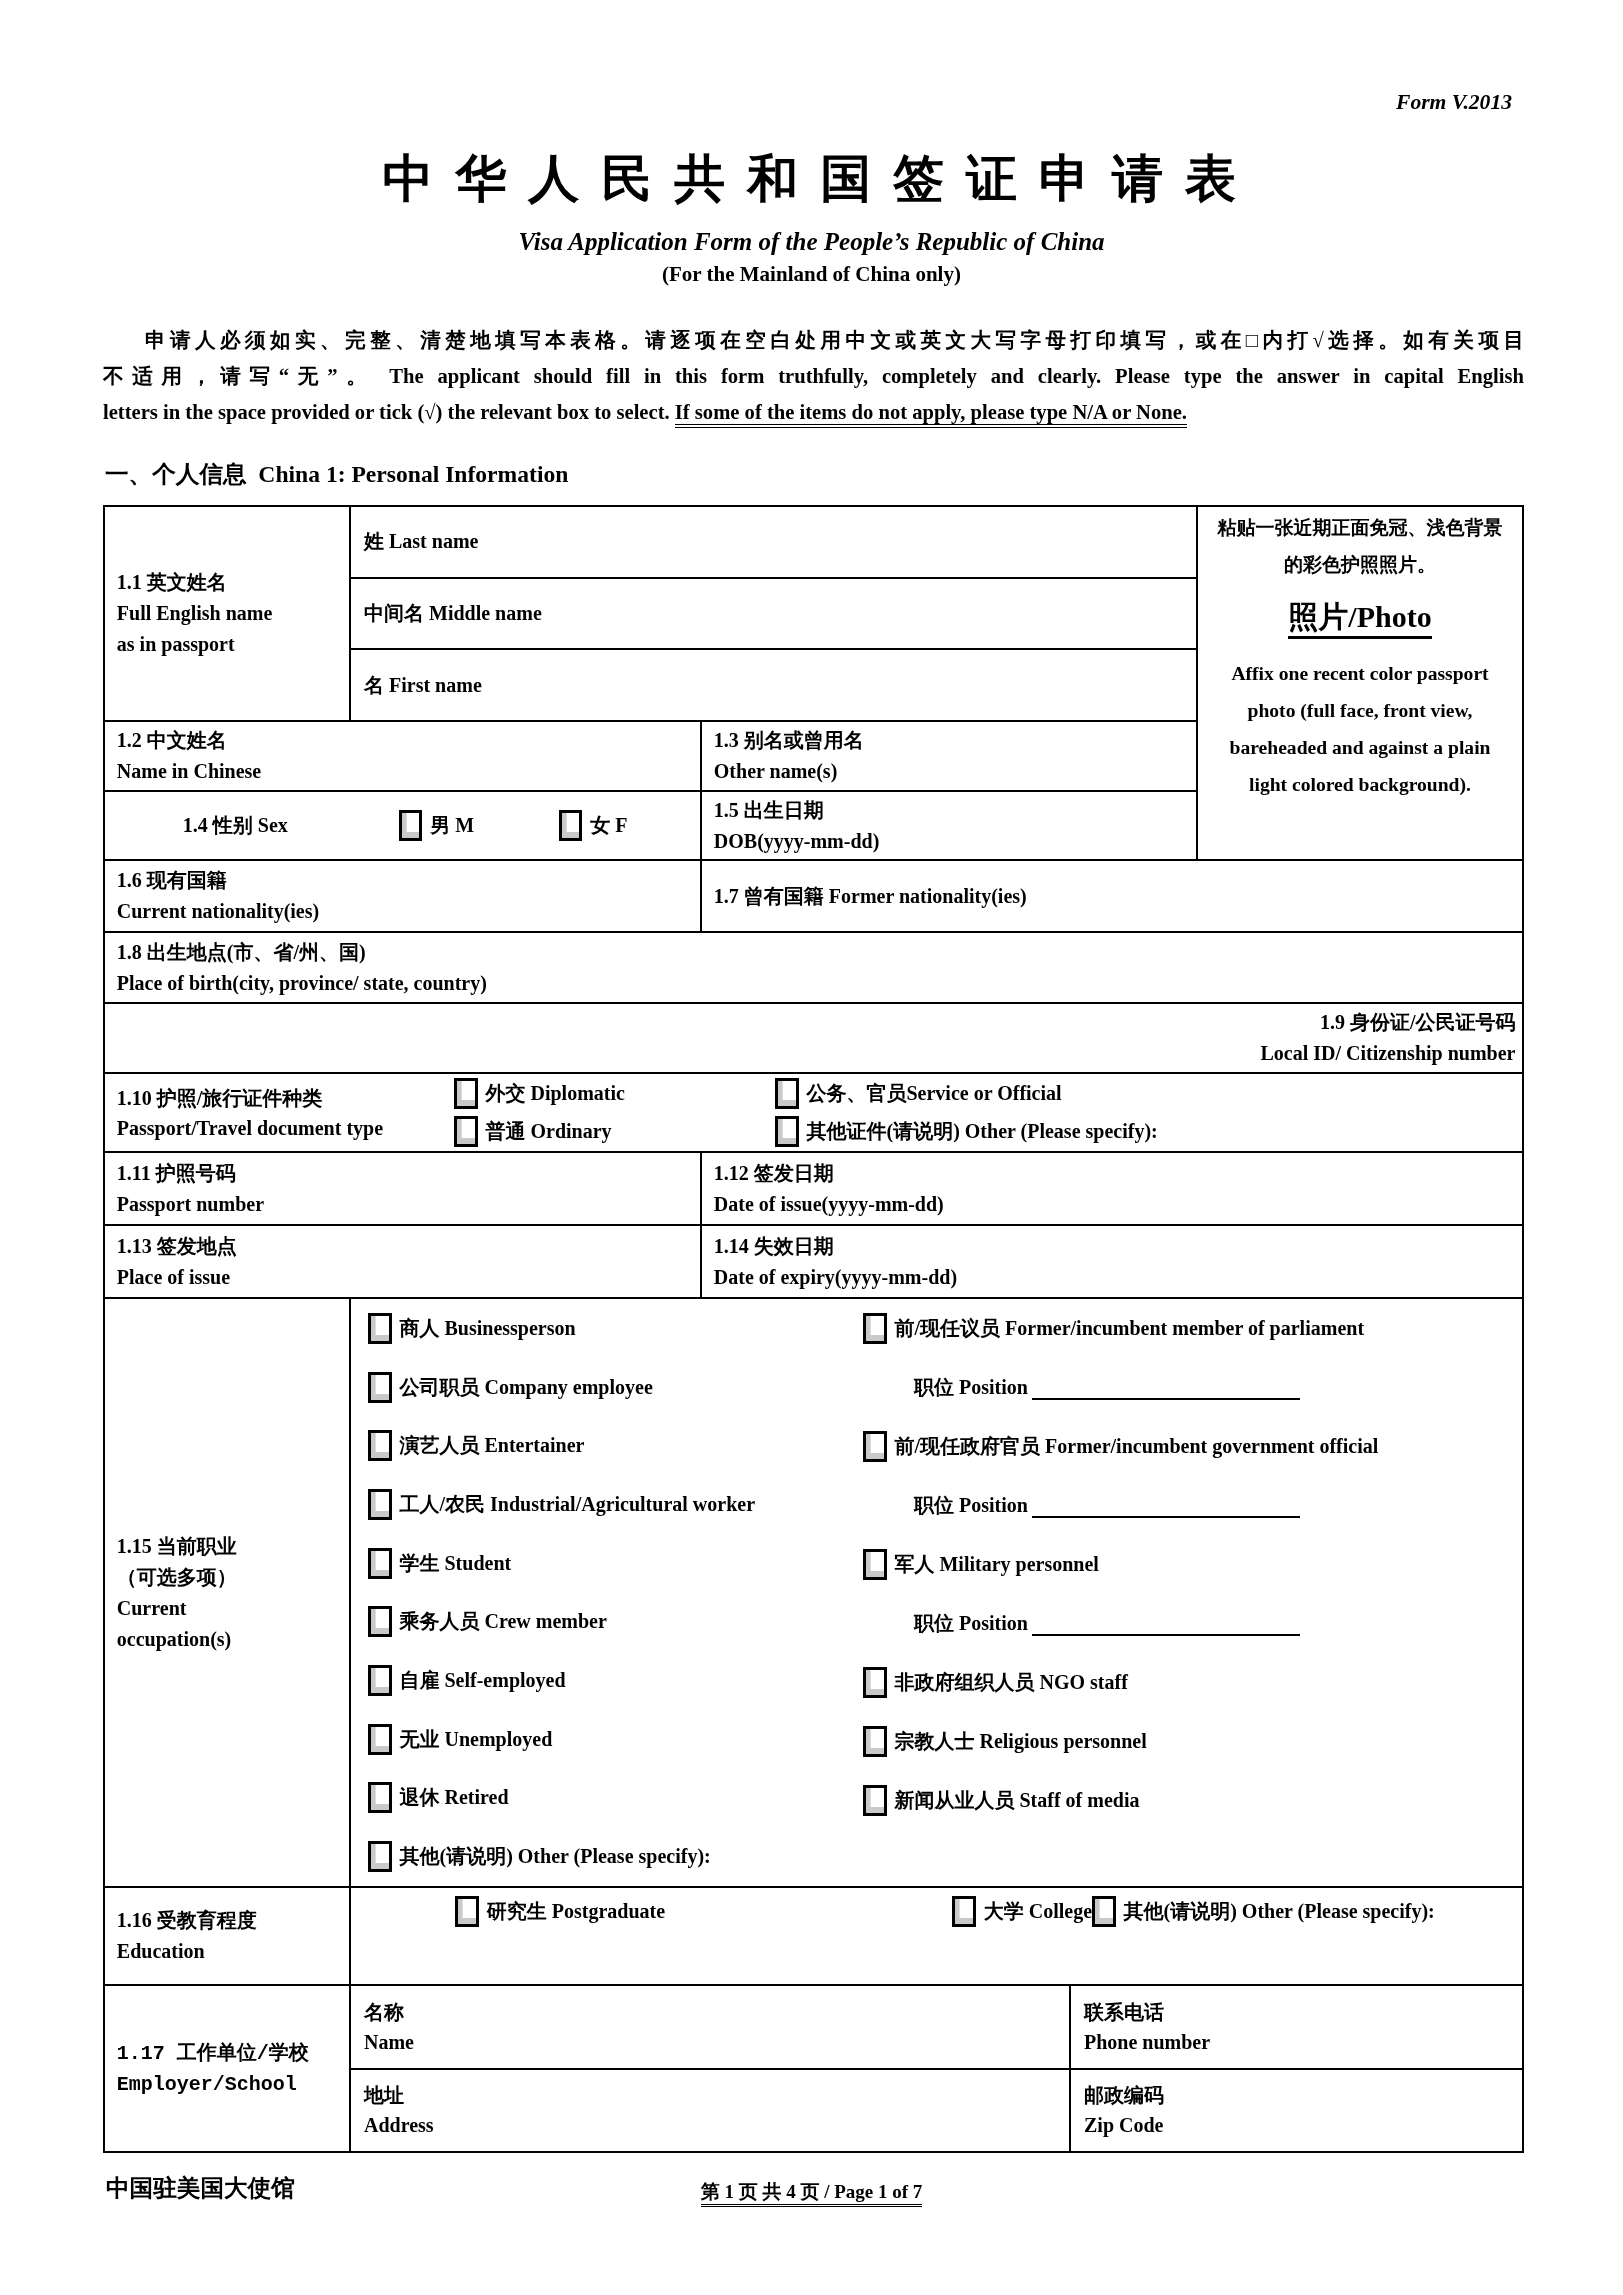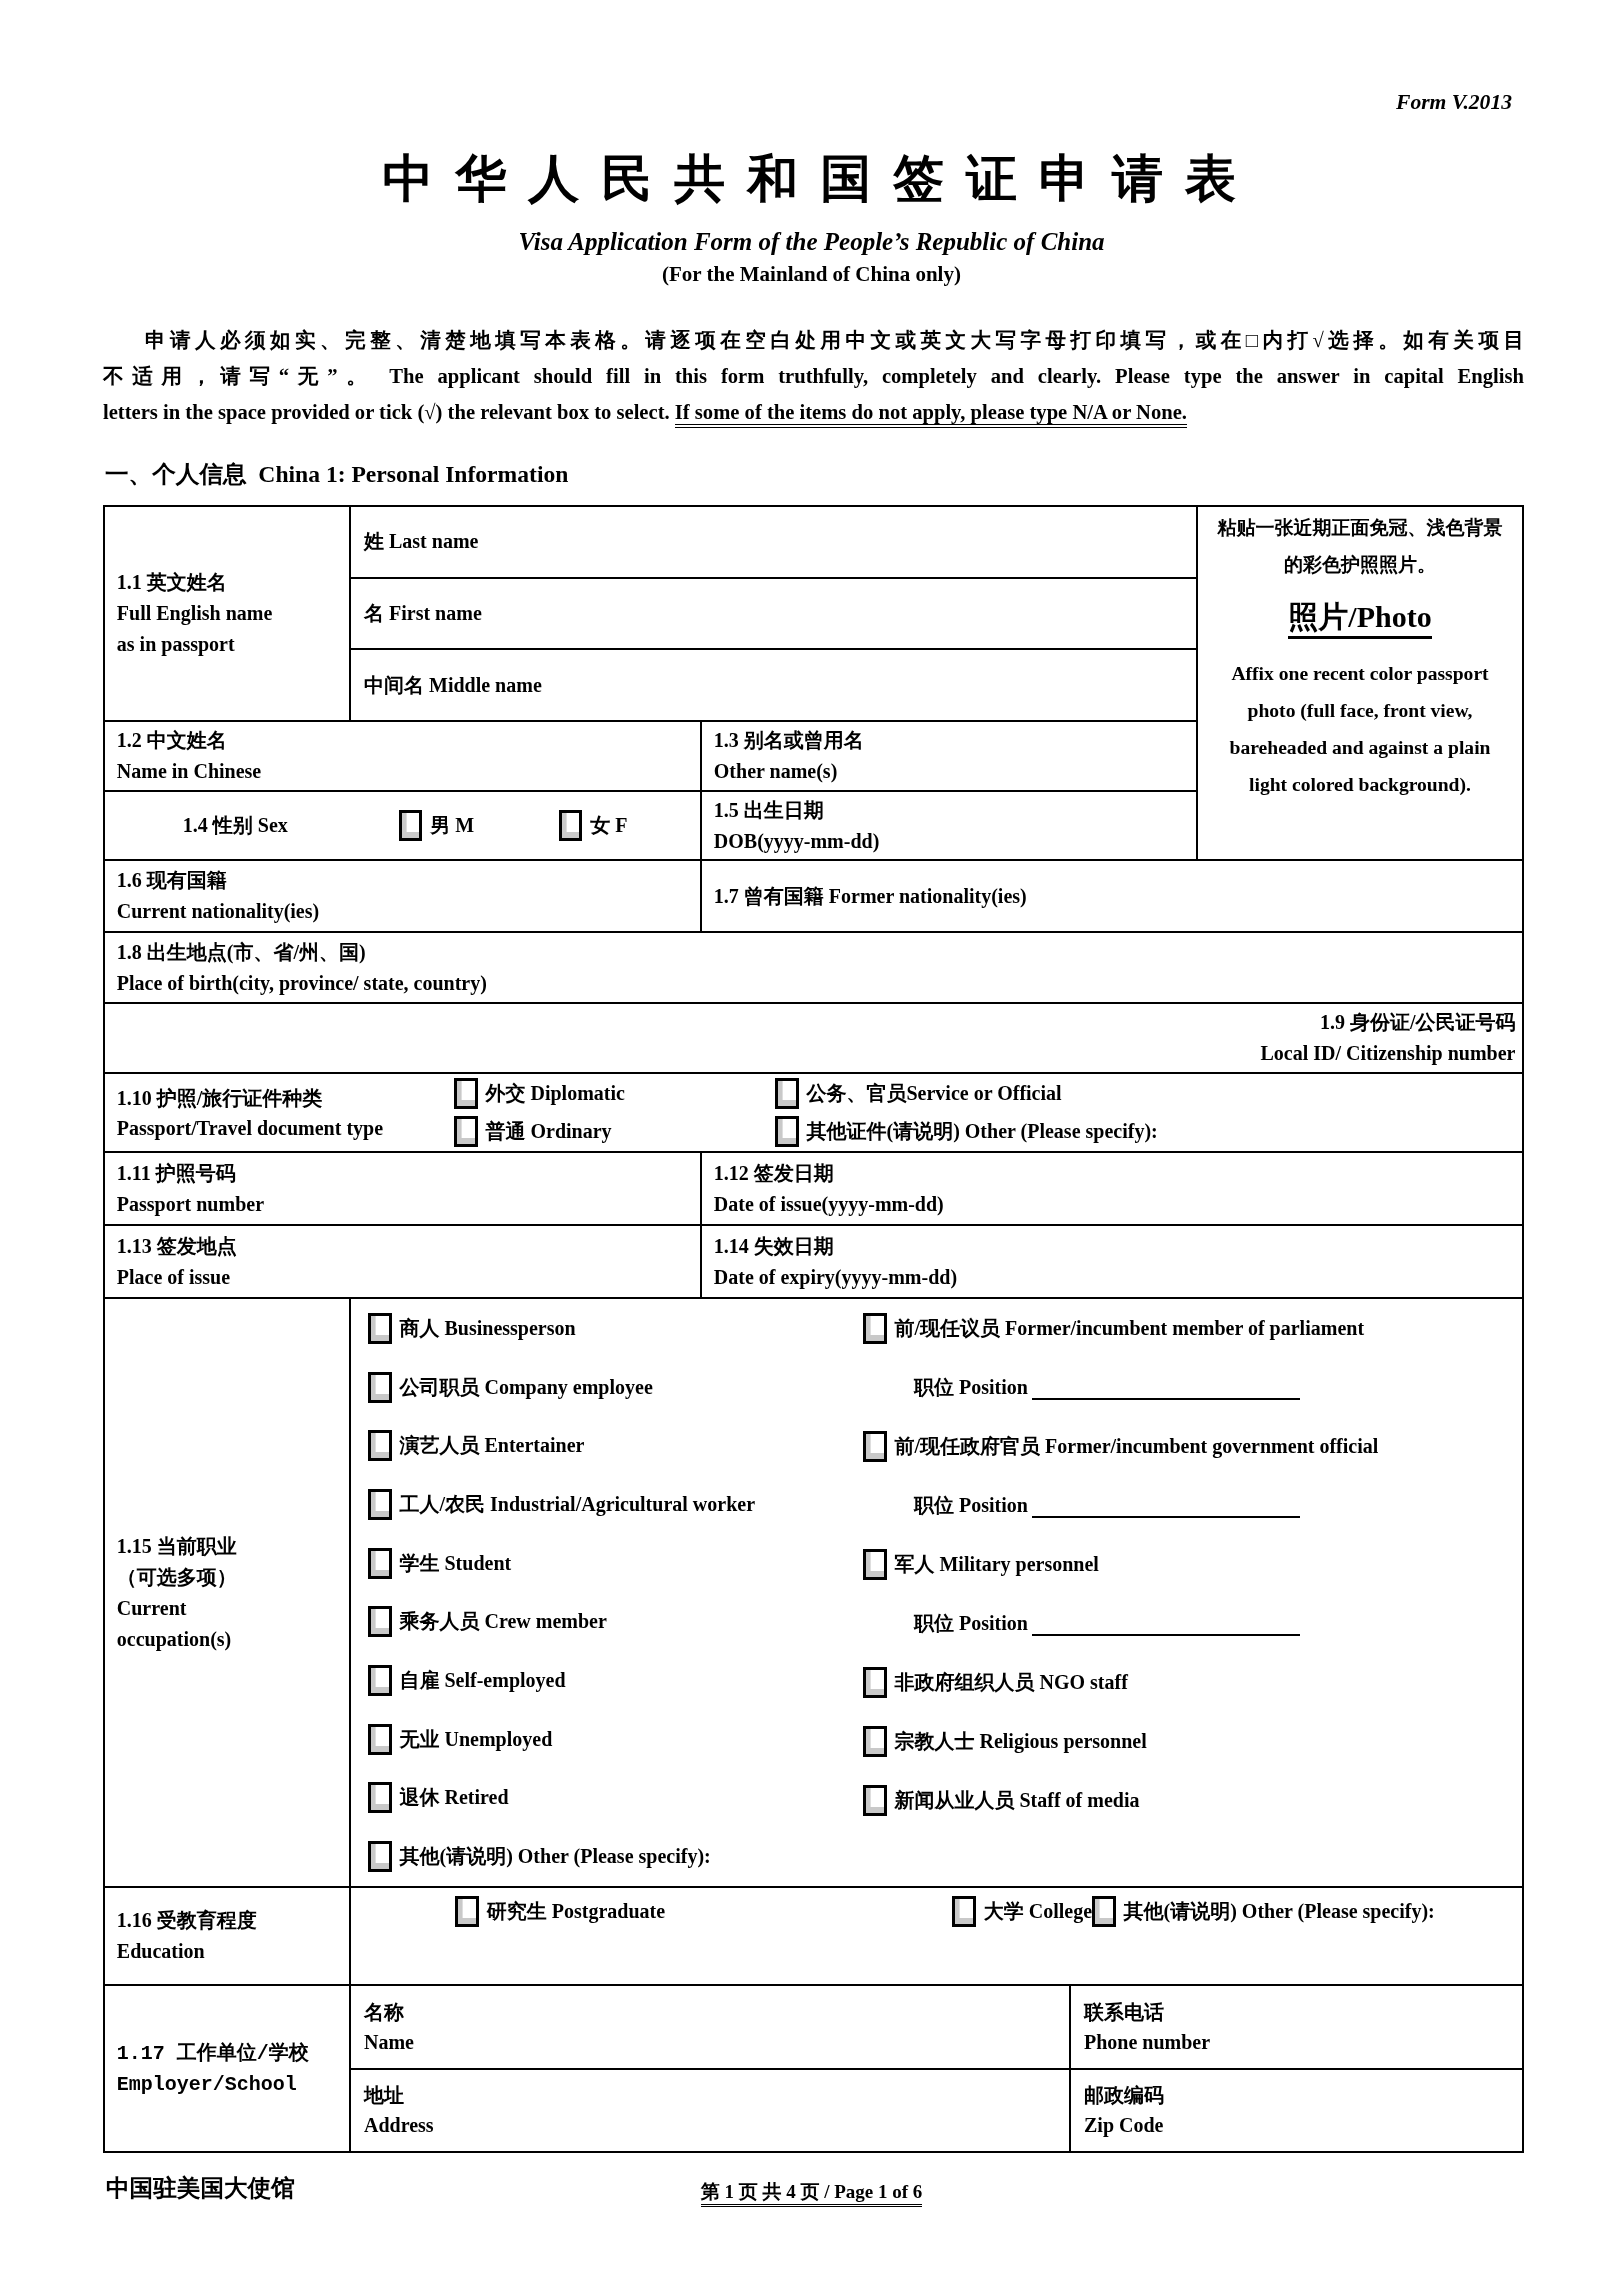--- a/index.html
+++ b/index.html
@@ -118,24 +118,24 @@
           <div class="cell label-cell b-r">
             <div>1.1 英文姓名</div>
             <div>Full English name</div>
             <div>as in passport</div>
           </div>
           <div class="name-col">
             <div class="name-sub first">
                 <span>姓 Last name</span>
               </div>
             <div class="name-sub">
-                <span>名 First name</span>
+                <span>中间名 Middle name</span>
               </div>
             <div class="name-sub">
-                <span>中间名 Middle name</span>
+                <span>名 First name</span>
               </div>
           </div>
         </div>
         <div class="r r12">
           <div class="cell w913 b-r">
             <div>1.2 中文姓名</div>
             <div>Name in Chinese</div>
           </div>
           <div class="cell flex1">
             <div>1.3 别名或曾用名</div>
@@ -383,16 +383,16 @@
             <div>邮政编码</div>
             <div>Zip Code</div>
           </div>
         </div>
       </div>
     </div>
 
   </div>
 
   <div class="footer-left">中国驻美国大使馆</div>
-  <div class="footer-page"><span>第 1 页 共 4 页  / Page 1 of 6</span></div>
+  <div class="footer-page"><span>第 1 页 共 4 页  / Page 1 of 7</span></div>
 
 </div>
 
 
 </body></html>

